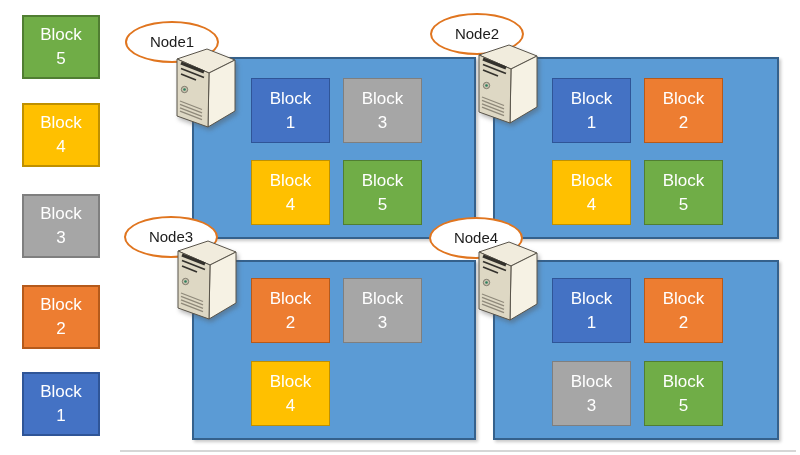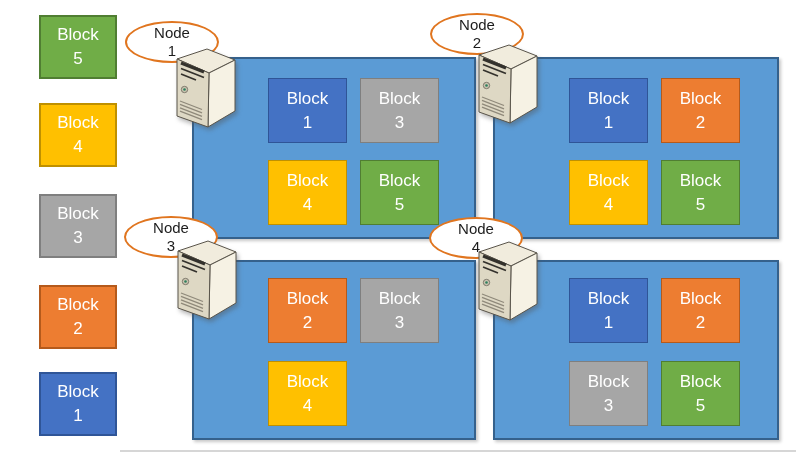--- a/index.html
+++ b/index.html
@@ -7,27 +7,27 @@
     position:relative;width:800px;height:455px;background:#ffffff;
     font-family:"Liberation Sans",sans-serif;overflow:hidden;
   }
   .panel{
     position:absolute;border:2px solid;box-sizing:border-box;
     box-shadow:2px 2px 3px rgba(0,0,0,.22);
   }
   .block{
     position:absolute;border:1px solid;box-sizing:border-box;
     display:flex;flex-direction:column;align-items:center;justify-content:center;
-    color:#ffffff;font-size:17px;line-height:1.4;text-align:center;margin-left:17px;
+    color:#ffffff;font-size:17px;line-height:1.4;text-align:center;
   }
   .legend-block{border-width:2px;}
   .oval{
     position:absolute;width:94px;height:42px;border-radius:50%;
     background:#ffffff;border:2px solid;box-sizing:border-box;
-    display:flex;flex-direction:column;align-items:center;justify-content:center;
+    display:flex;flex-direction:row;align-items:center;justify-content:center;
     color:#1c1c1c;font-size:15px;line-height:1.2;text-align:center;
   }
   .server{
     position:absolute;width:62px;height:80px;
     filter:drop-shadow(2px 3px 2px rgba(80,80,80,.40));
   }
   .bottom-line{
     position:absolute;left:120px;top:450px;width:676px;height:2px;background:#d6d6d6;
   }
 </style>

